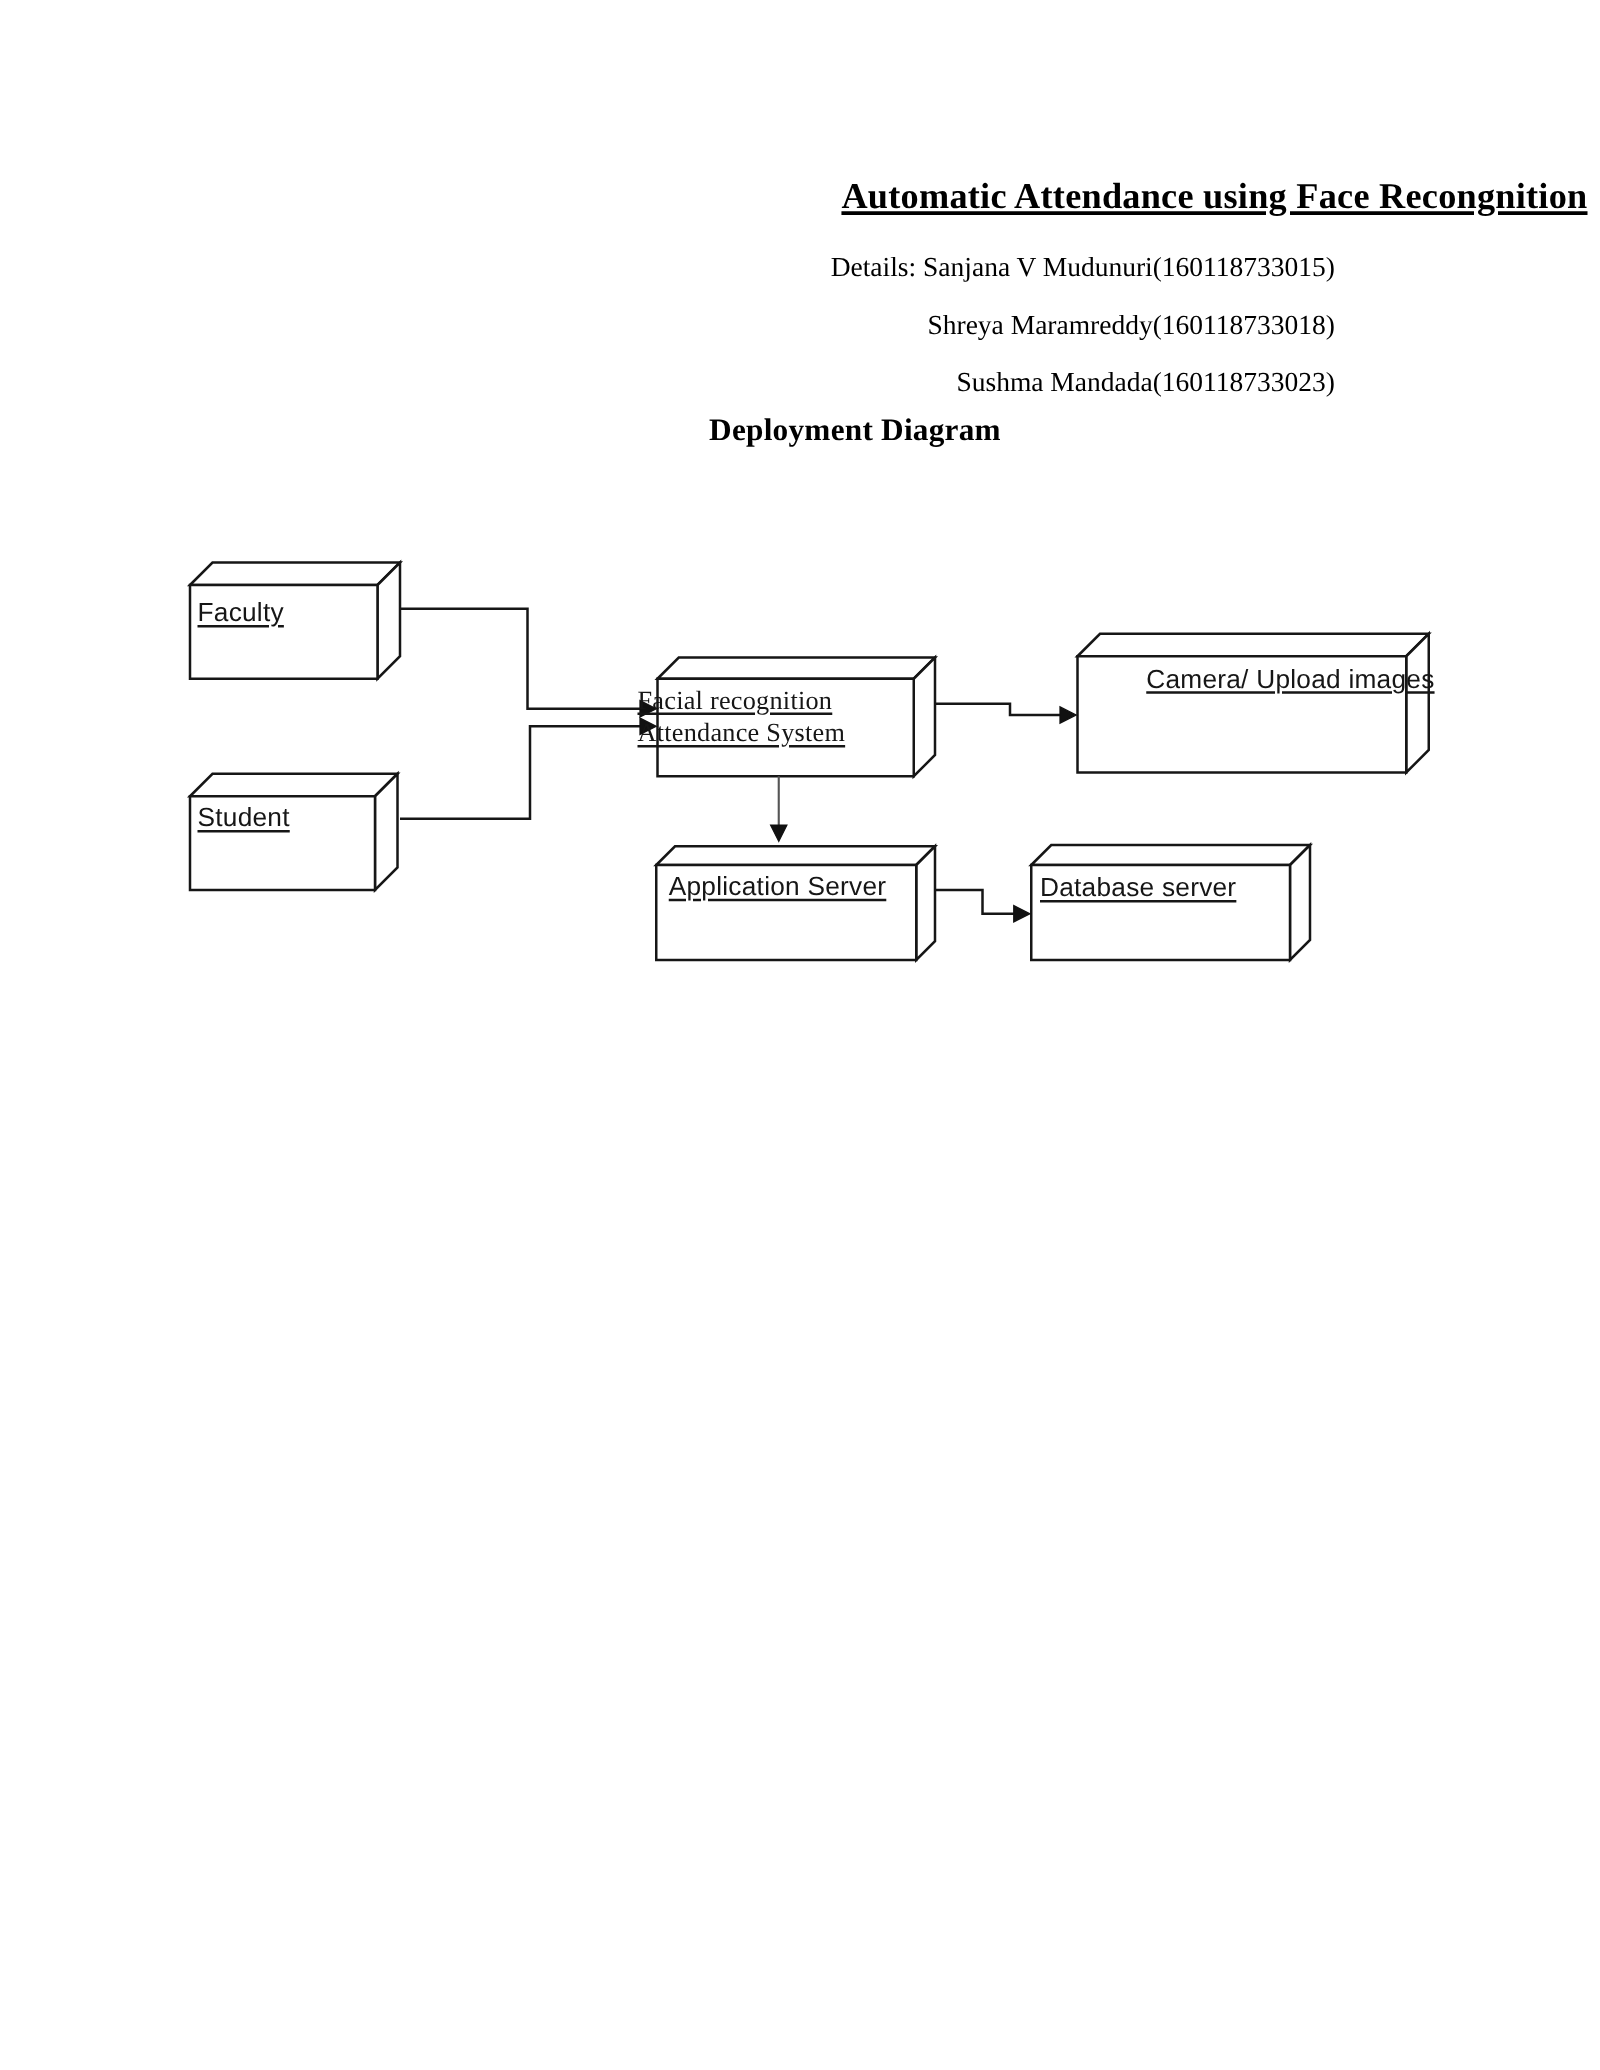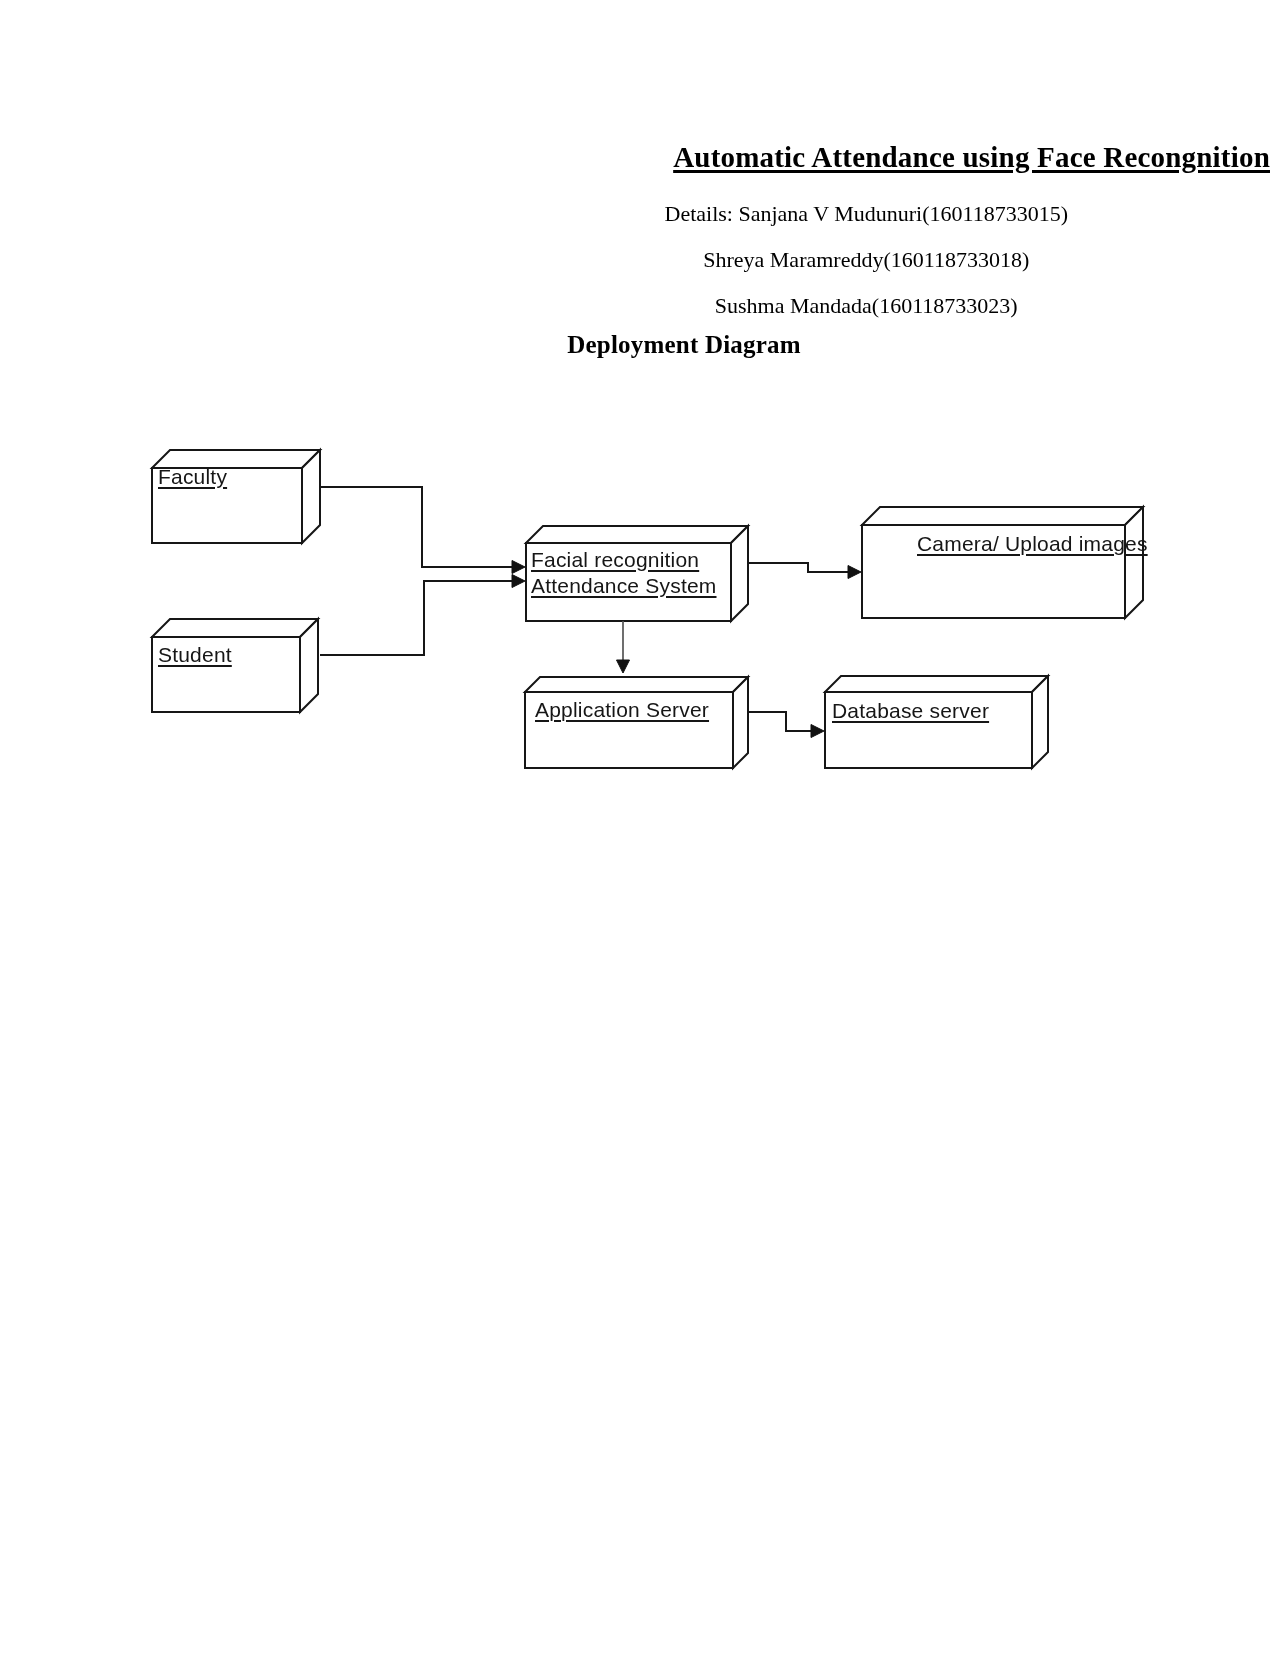--- a/index.html
+++ b/index.html
@@ -13,21 +13,21 @@
     position: absolute; top: 141px; left: 0; width: 1270px;
     margin: 0; text-align: right;
     font: bold 29px "Liberation Serif", serif;
     text-decoration: underline;
     text-decoration-thickness: 3px;
     text-underline-offset: 3px;
     letter-spacing: 0.2px;
   }
   .details-block {
     position: absolute; top: 191px; right: 212px;
-    text-align: center;
+    text-align: right;
     font: 22px "Liberation Serif", serif;
     line-height: 46px;
     white-space: nowrap;
   }
   .section-heading {
     position: absolute; top: 331px; left: 0; width: 1280px;
     margin: 0; text-align: center;
     font: bold 25px "Liberation Serif", serif;
     letter-spacing: 0.2px;
     padding-left: 44px;
@@ -83,27 +83,27 @@
     <polygon points="525,581 512,574.5 512,587.5" fill="#111" stroke="#111" stroke-width="1"></polygon>
     <polyline points="748,563 808,563 808,572 850,572" fill="none" stroke="#161616" stroke-width="2"></polyline>
     <polygon points="861,572 848,565.5 848,578.5" fill="#111" stroke="#111" stroke-width="1"></polygon>
     <polyline points="623,621 623,662" fill="none" stroke="#555555" stroke-width="1.7"></polyline>
     <polygon points="623,673 616.5,660 629.5,660" fill="#111" stroke="#111" stroke-width="1"></polygon>
     <polyline points="748,712 786,712 786,731 813,731" fill="none" stroke="#161616" stroke-width="2"></polyline>
     <polygon points="824,731 811,724.5 811,737.5" fill="#111" stroke="#111" stroke-width="1"></polygon>
   </svg>
 
 <div id="node-labels">
-    <div class="node-label" style="left: 158px; top: 464px;">
+    <div class="node-label" style="left: 158px; top: 478px;">
       <div style="line-height: 26px;">Faculty</div>
     </div>
     <div class="node-label" style="left: 158px; top: 642px;">
       <div style="line-height: 26px;">Student</div>
     </div>
-    <div class="node-label" style="left: 531px; top: 547px;">
+    <div class="node-label" style="left: 510px; top: 547px; font-family: Liberation Serif, serif;">
       <div style="line-height: 26px;">Facial recognition</div>
       <div style="line-height: 26px;">Attendance System</div>
     </div>
     <div class="node-label" style="left: 869px; top: 531px;">
       <div style="line-height: 26px; margin-left: 48px;">Camera/ Upload images</div>
     </div>
     <div class="node-label" style="left: 535px; top: 697px;">
       <div style="line-height: 26px;">Application Server</div>
     </div>
     <div class="node-label" style="left: 832px; top: 698px;">

